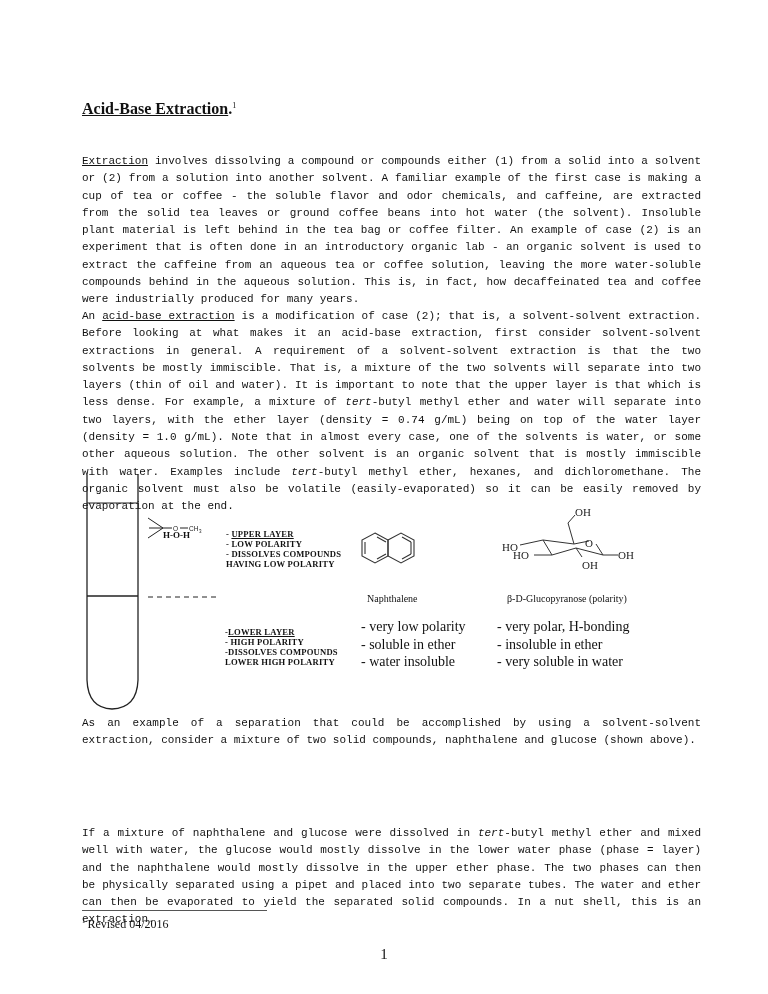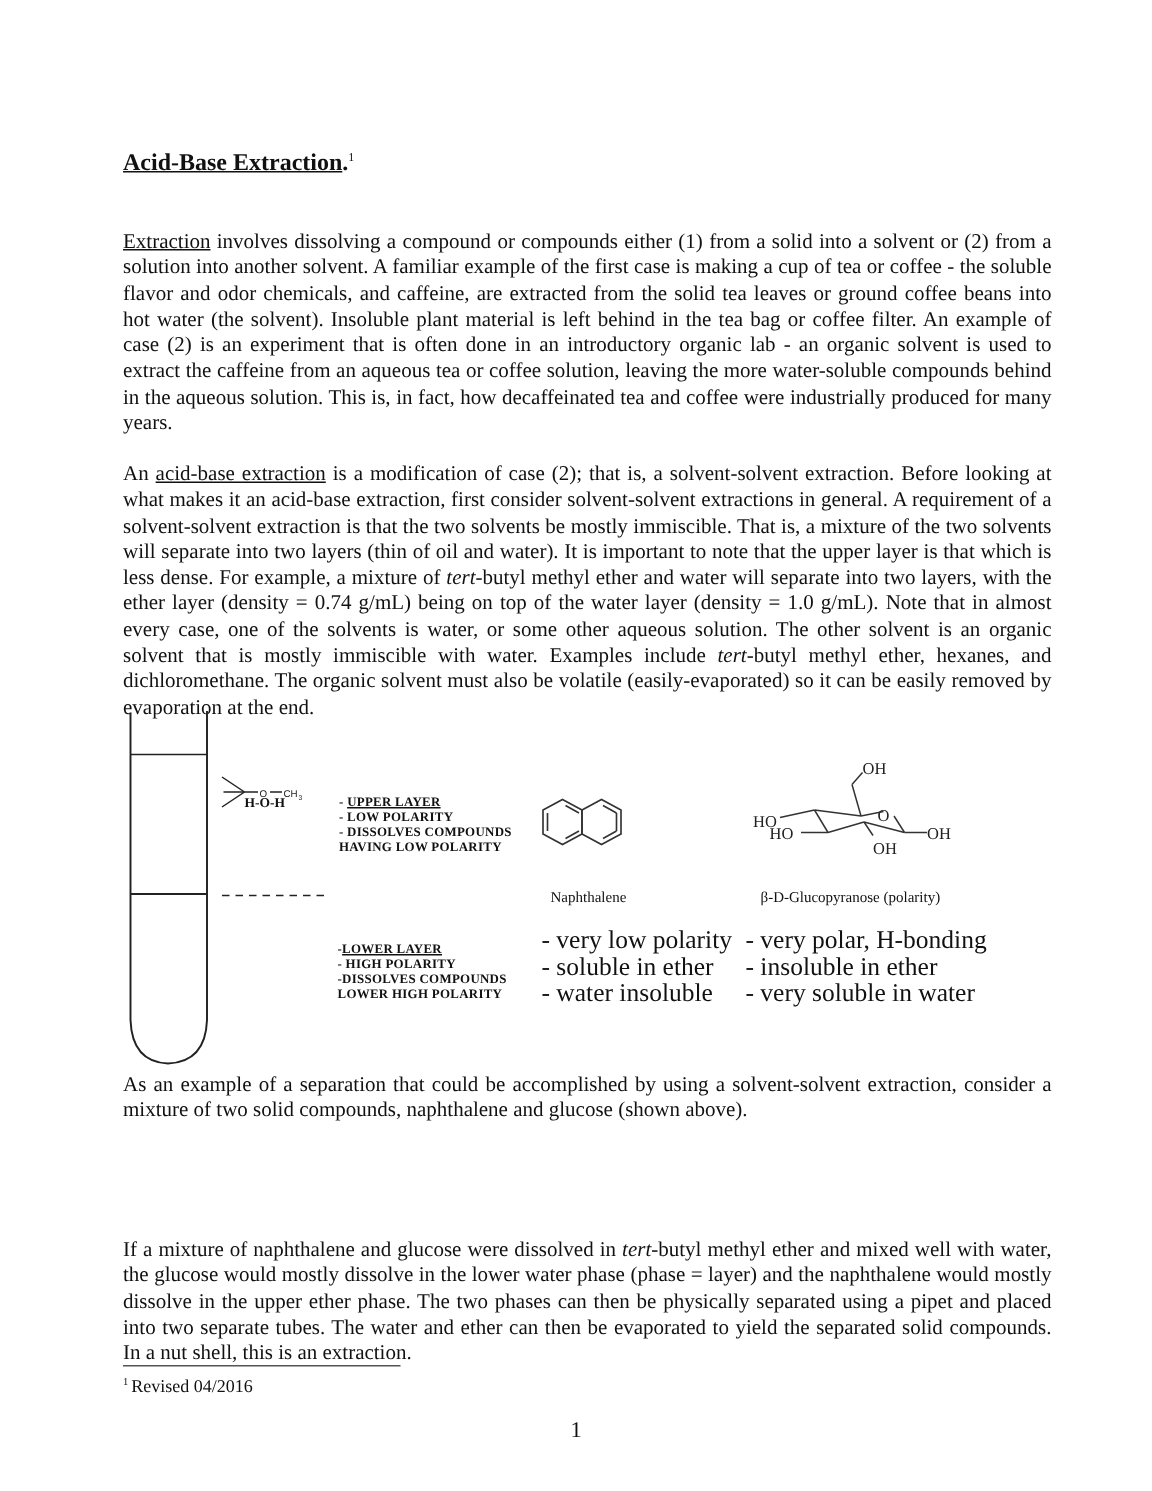--- a/index.html
+++ b/index.html
@@ -2,33 +2,33 @@
 <html><head>
   <meta charset="utf-8">
   <style>
     html, body { margin: 0; padding: 0; background: #ffffff; }
     body { width: 768px; height: 994px; position: relative; overflow: hidden;
            font-family: "Liberation Serif", serif; color: #111; }
     .page { position: absolute; left: 0; top: 0; width: 768px; height: 994px; }
     .title { position: absolute; left: 82px; top: 100px; font-size: 16px; font-weight: bold; }
     .title .t { text-decoration: underline; }
     .title sup { font-size: 8px; font-weight: normal; vertical-align: 6px; }
-    .para { position: absolute; left: 82px; width: 619px; font-size: 14px; line-height: 17.3px;
-            text-align: justify; margin: 0; }
+    .para { position: absolute; left: 82px; width: 619px; font-size: 11px; line-height: 17.3px;
+            text-align: justify; margin: 0; font-family: Liberation Mono, monospace; }
     .para u { text-decoration: underline; }
     .p1 { top: 153px; }
     .p2 { top: 308px; }
     .p3 { top: 715px; }
     .p4 { top: 809px; margin-top: 16px; }
     .fig { position: absolute; left: 0; top: 470px; width: 768px; height: 240px; }
     .caps { position: absolute; font-family: "Liberation Serif", serif; font-weight: bold; font-size: 8.6px; line-height: 10px; letter-spacing: 0.2px; }
     .caps u { text-decoration: underline; text-align: right; }
     .hoh { position: absolute; left: 163px; top: 530px; font-family: "Liberation Serif", serif; font-weight: bold; font-size: 9px; }
     .cmpname { position: absolute; font-size: 10px; }
-    .props { position: absolute; font-size: 17px; line-height: 17.5px; }
+    .props { position: absolute; font-size: 14px; line-height: 17.5px; }
     .fn-rule { position: absolute; left: 82px; top: 910px; width: 185px; height: 0; border-top: 1px solid #555; }
     .footnote { position: absolute; left: 82px; top: 917px; font-size: 12px; }
     .footnote sup { font-size: 7px; vertical-align: 5px; margin-right: 2px; }
     .pagenum { position: absolute; left: 384px; top: 946px; font-size: 15px; transform: translateX(-50%); }
   </style>
 </head>
 <body>
 
 <div class="page">
 

